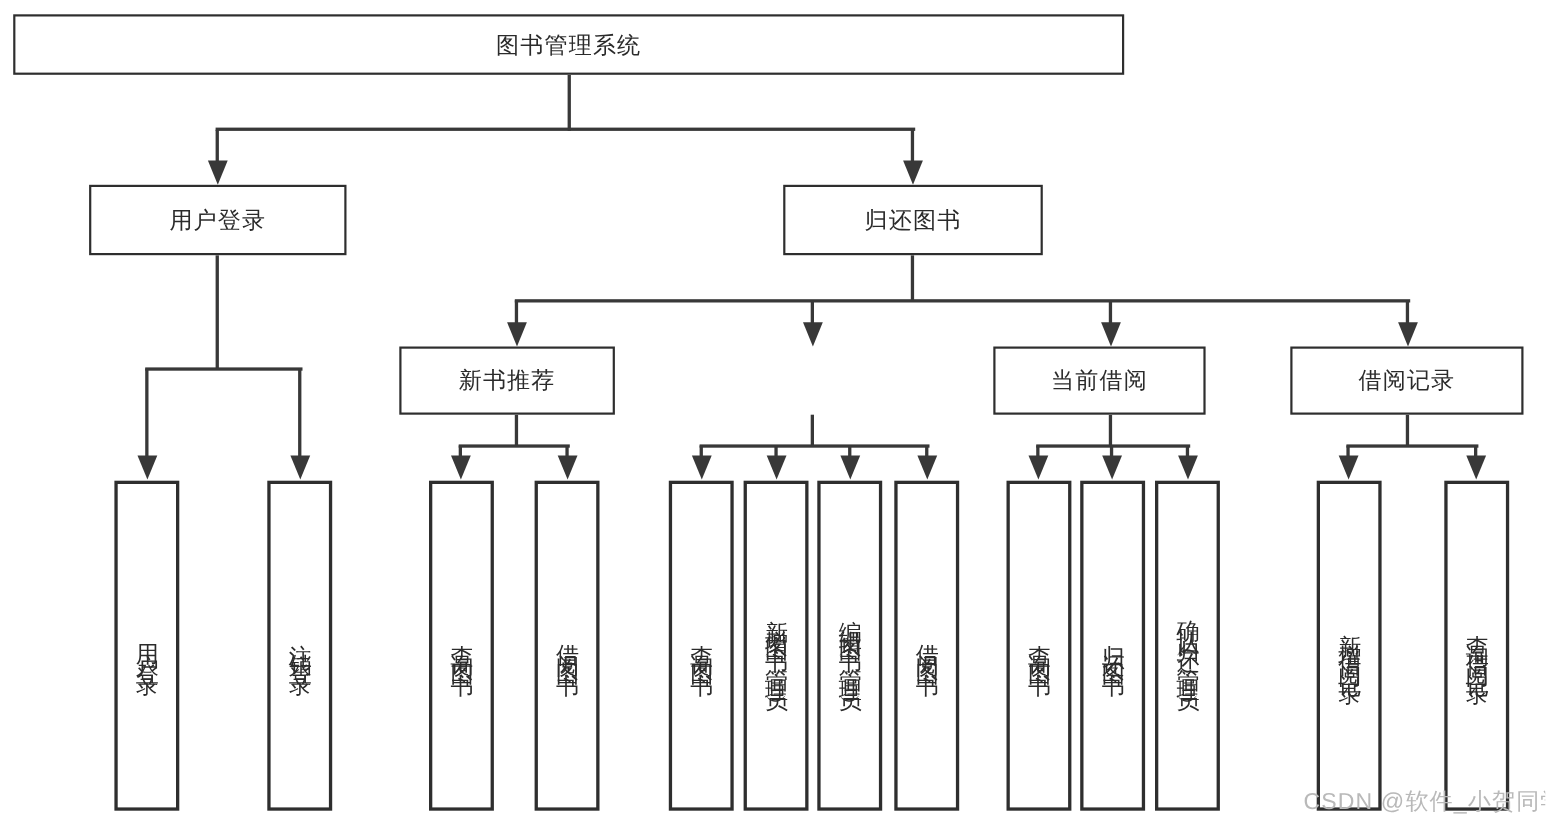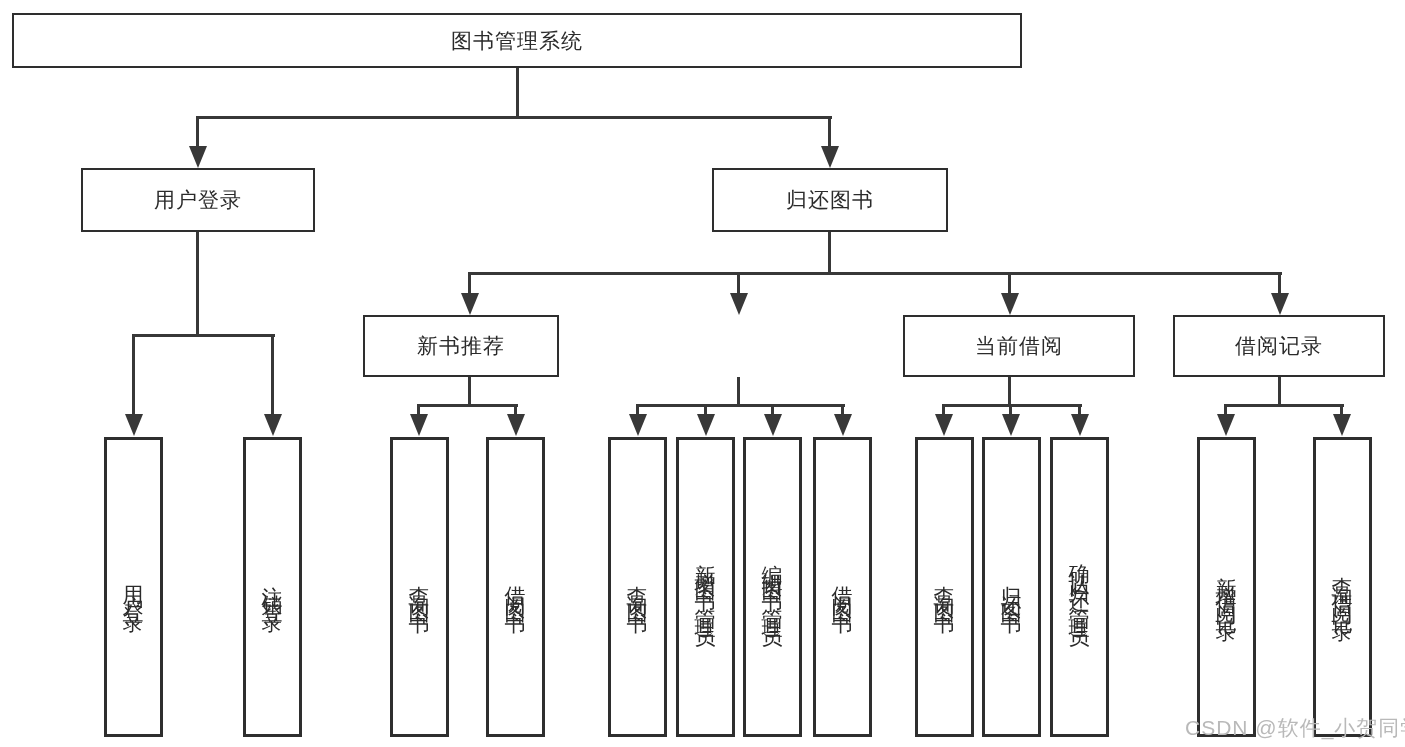--- a/index.html
+++ b/index.html
@@ -41,21 +41,21 @@
   <div class="node" style="left:81px;top:168px;width:234px;height:64px">
     <span>用户登录</span>
   </div>
   <div class="node" style="left:712px;top:168px;width:236px;height:64px">
     <span>归还图书</span>
   </div>
 
   <div class="node" style="left:363px;top:315px;width:196px;height:62px">
     <span>新书推荐</span>
   </div>
-  <div class="node" style="left:903px;top:315px;width:232px;height:62px">
+  <div class="node" style="left:903px;top:315px;width:193px;height:62px">
     <span>当前借阅</span>
   </div>
   <div class="node" style="left:1173px;top:315px;width:212px;height:62px">
     <span>借阅记录</span>
   </div>
 
   <div class="node leaf" style="left:104px;top:437px;width:59px;height:300px">
     <span>用户登录</span>
   </div>
   <div class="node leaf" style="left:243px;top:437px;width:59px;height:300px">

